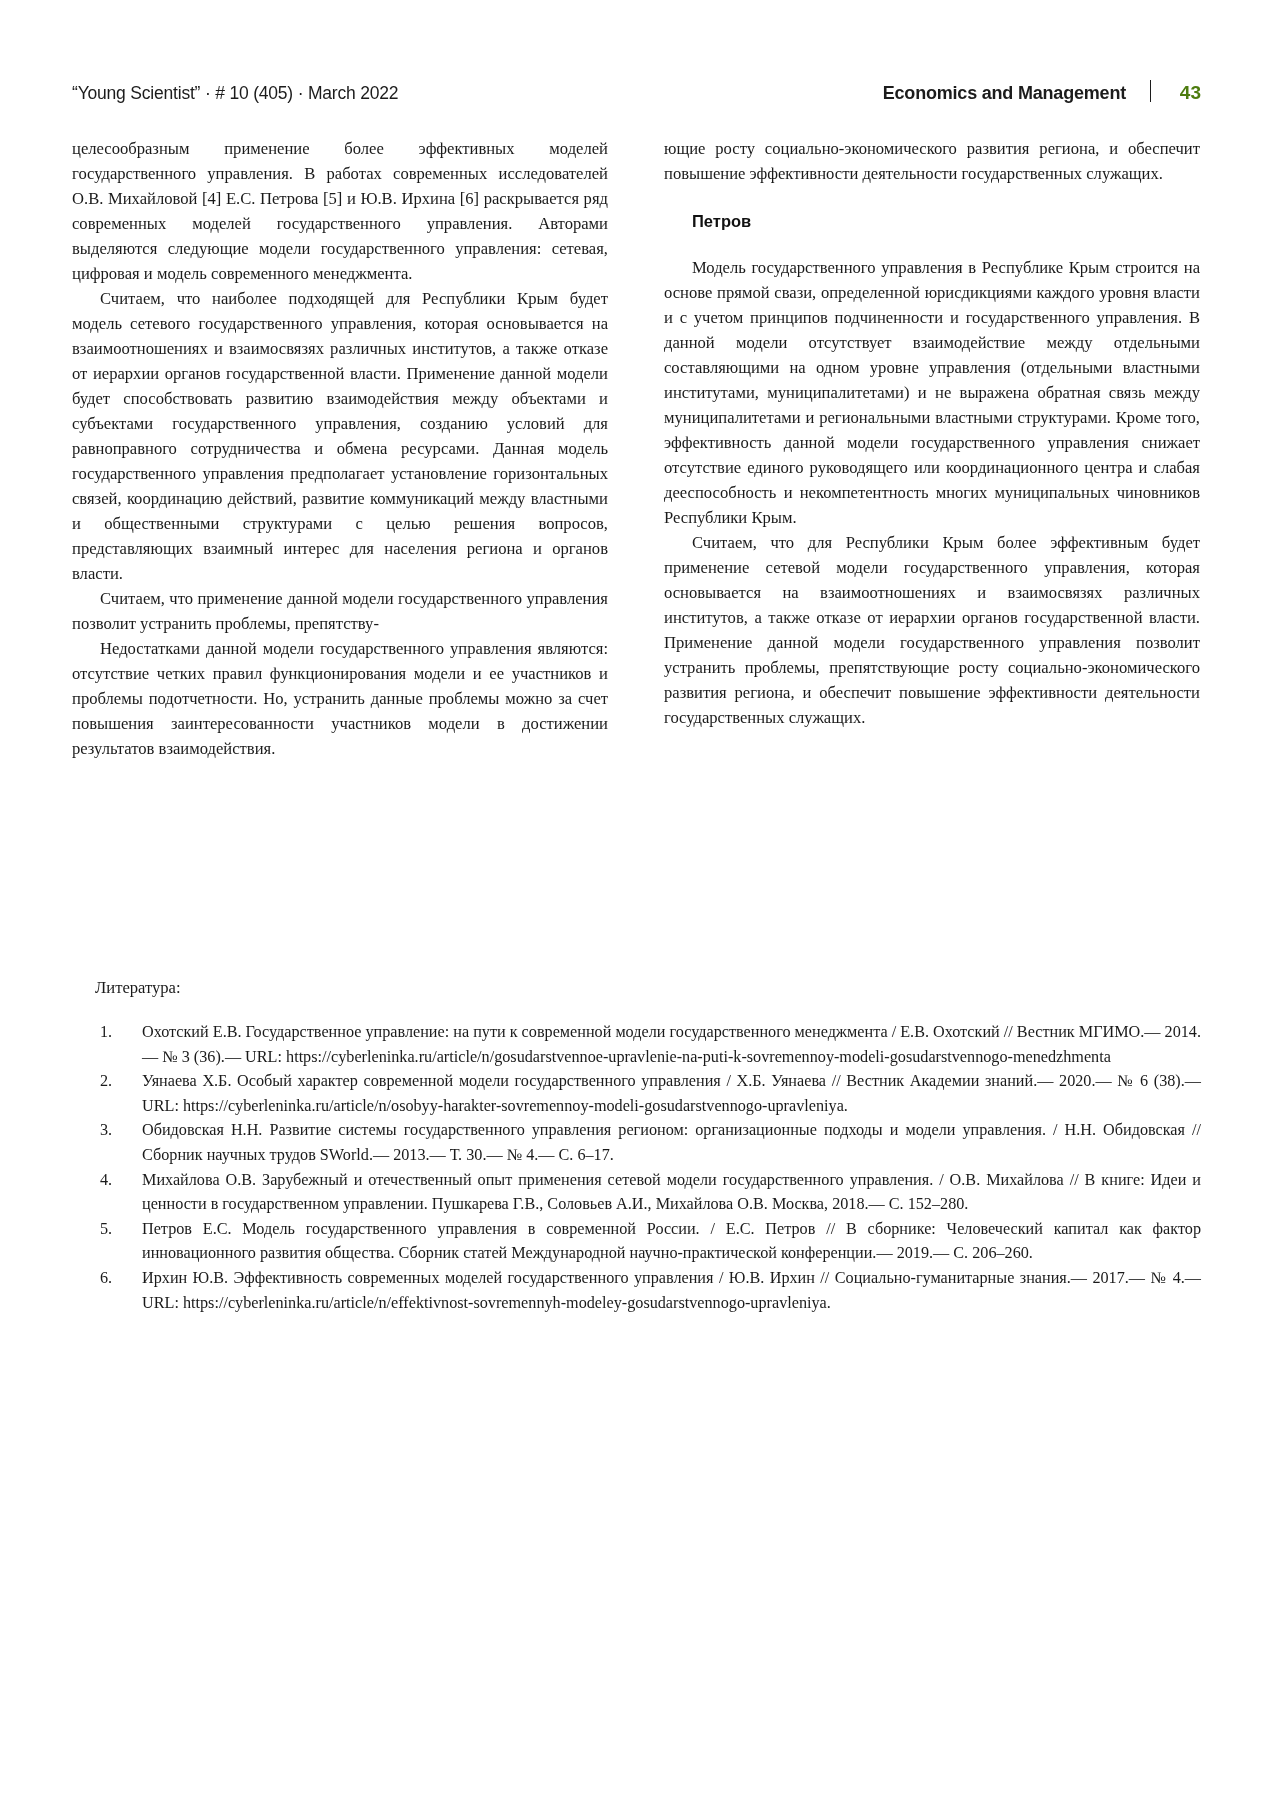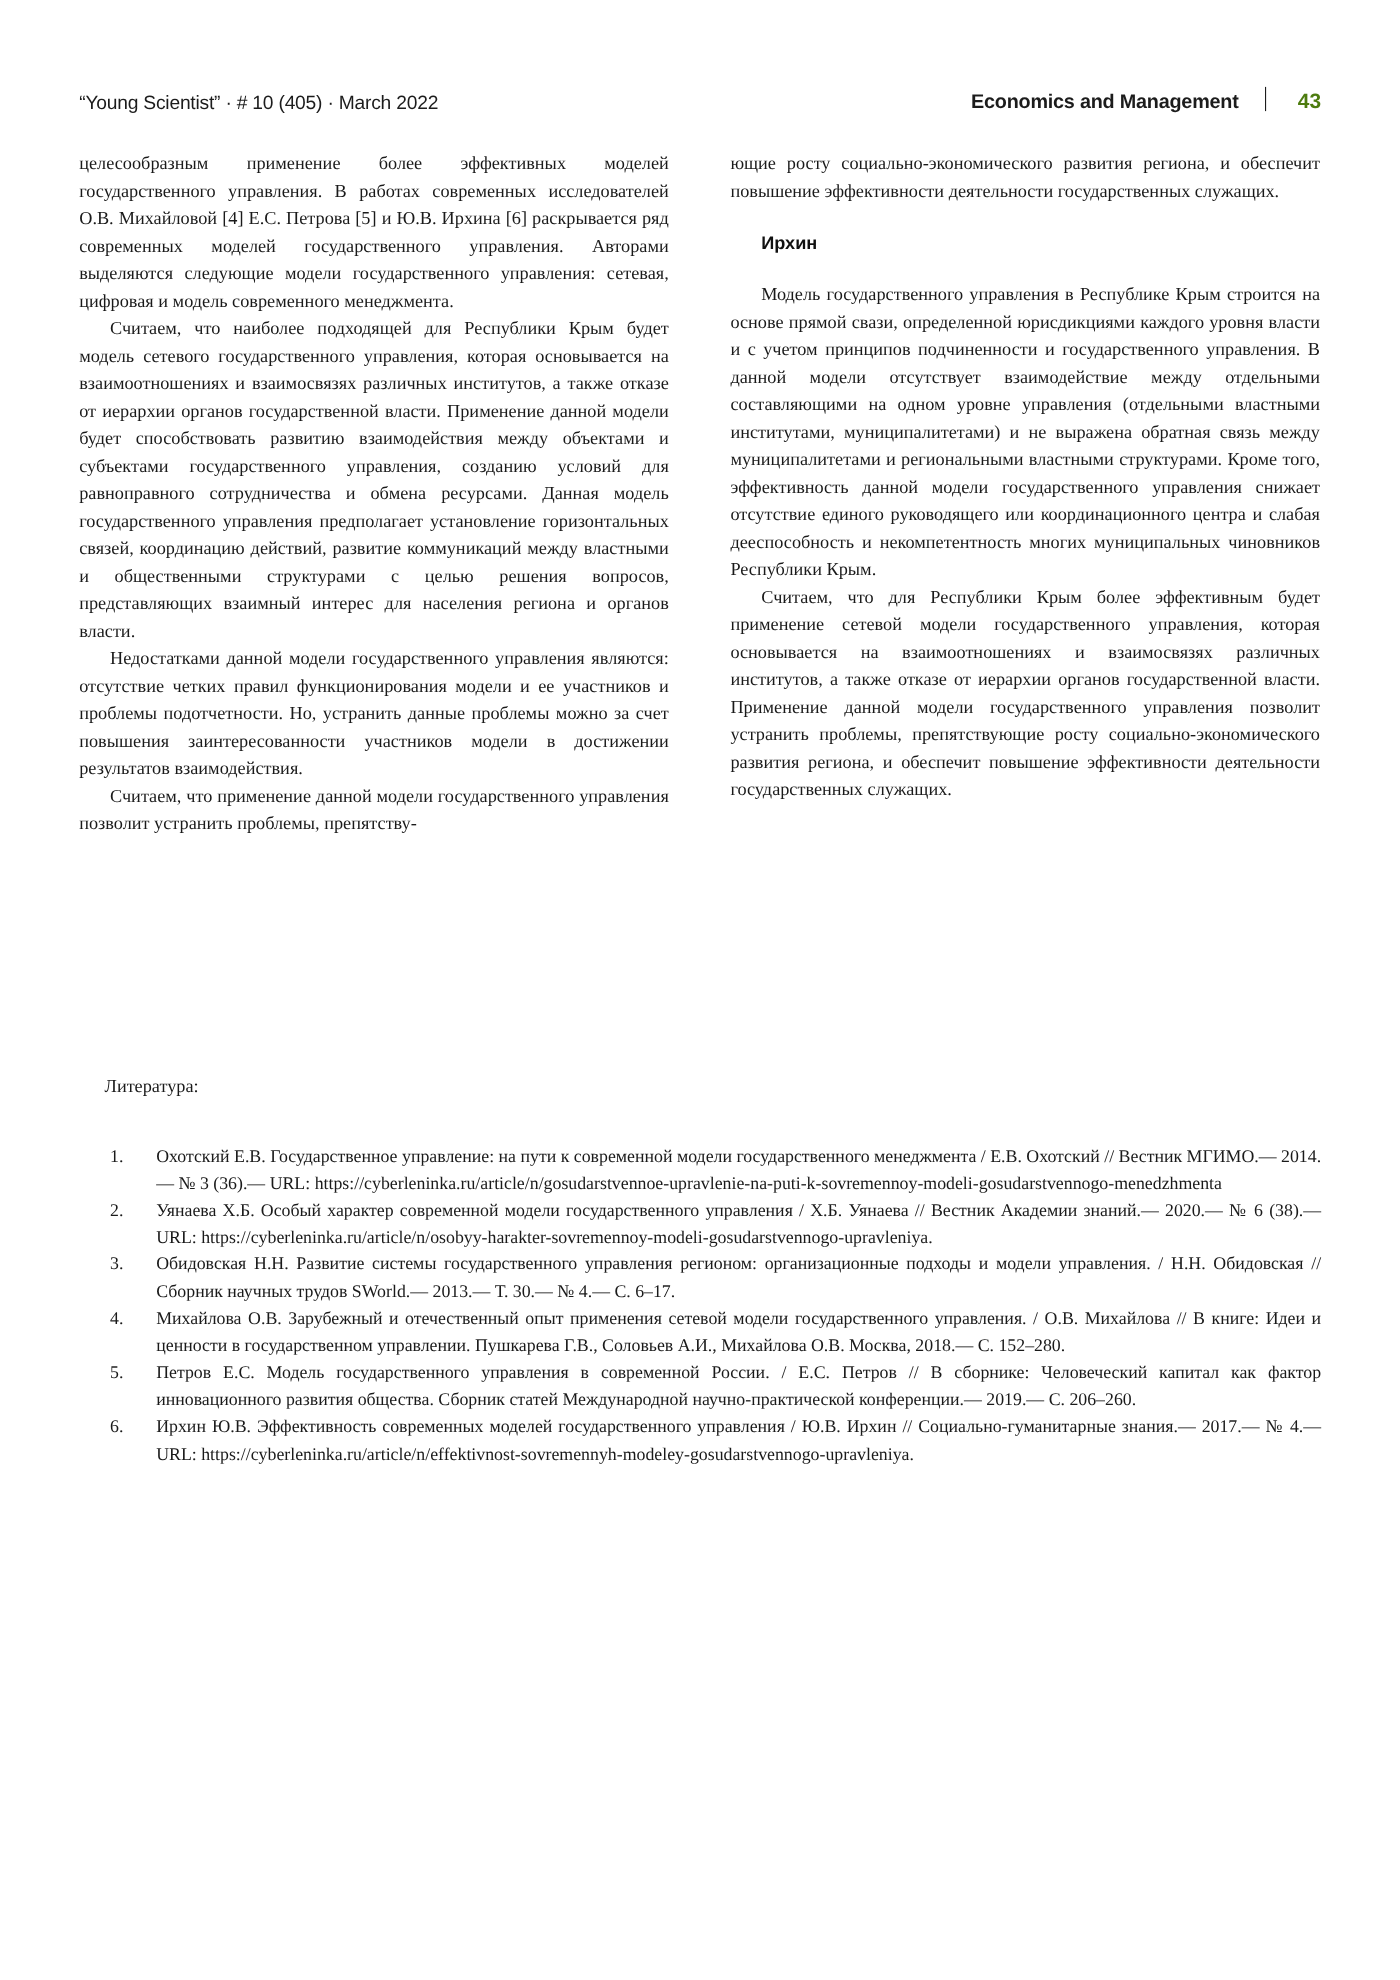--- a/index.html
+++ b/index.html
@@ -108,21 +108,21 @@
   
   .refs-wrap {
     position: absolute;
     left: 95px;
     top: 975px;
     width: 1106px;
   }
   .refs-title {
     font-size: 16.6px;
     line-height: 25px;
-    margin: 0 0 39px 0;
+    margin: 0 0 20px 0;
   }
   ol.refs {
     list-style: none;
     margin: 0;
     padding: 0;
   }
   ol.refs li {
     position: relative;
     padding-left: 47px;
     font-size: 16.2px;
@@ -152,28 +152,28 @@
       <span class="runhead-rule"></span>
       <span class="runhead-page">43</span>
     </div>
   </div>
 
   <div class="columns">
 
     <div class="col">
       <p class="body">целесообразным применение более эффективных моделей государственного управления. В работах современных исследователей О.В. Михайловой [4] Е.С. Петрова [5] и Ю.В. Ирхина [6] раскрывается ряд современных моделей государственного управления. Авторами выделяются следующие модели государственного управления: сетевая, цифровая и модель современного менеджмента.</p>
       <p class="body indent">Считаем, что наиболее подходящей для Республики Крым будет модель сетевого государственного управления, которая основывается на взаимоотношениях и взаимосвязях различных институтов, а также отказе от иерархии органов государственной власти. Применение данной модели будет способствовать развитию взаимодействия между объектами и субъектами государственного управления, созданию условий для равноправного сотрудничества и обмена ресурсами. Данная модель государственного управления предполагает установление горизонтальных связей, координацию действий, развитие коммуникаций между властными и общественными структурами с целью решения вопросов, представляющих взаимный интерес для населения региона и органов власти.</p>
+      <p class="body indent">Считаем, что применение данной модели государственного управления позволит устранить проблемы, препятству-</p>
       <p class="body indent">Недостатками данной модели государственного управления являются: отсутствие четких правил функционирования модели и ее участников и проблемы подотчетности. Но, устранить данные проблемы можно за счет повышения заинтересованности участников модели в достижении результатов взаимодействия.</p>
-      <p class="body indent">Считаем, что применение данной модели государственного управления позволит устранить проблемы, препятству-</p>
     </div>
 
     <div class="col">
       <p class="body">ющие росту социально-экономического развития региона, и обеспечит повышение эффективности деятельности государственных служащих.</p>
       <div class="gap-before-subhead"></div>
-      <h3 class="subhead">Ирхин</h3>
+      <h3 class="subhead">Петров</h3>
       <div class="gap-after-subhead"></div>
       <p class="body indent">Модель государственного управления в Республике Крым строится на основе прямой свази, определенной юрисдикциями каждого уровня власти и с учетом принципов подчиненности и государственного управления. В данной модели отсутствует взаимодействие между отдельными составляющими на одном уровне управления (отдельными властными институтами, муниципалитетами) и не выражена обратная связь между муниципалитетами и региональными властными структурами. Кроме того, эффективность данной модели государственного управления снижает отсутствие единого руководящего или координационного центра и слабая дееспособность и некомпетентность многих муниципальных чиновников Республики Крым.</p>
       <p class="body indent">Считаем, что для Республики Крым более эффективным будет применение сетевой модели государственного управления, которая основывается на взаимоотношениях и взаимосвязях различных институтов, а также отказе от иерархии органов государственной власти. Применение данной модели государственного управления позволит устранить проблемы, препятствующие росту социально-экономического развития региона, и обеспечит повышение эффективности деятельности государственных служащих.</p>
     </div>
 
   </div>
 
   <div class="refs-wrap">
     <p class="refs-title">Литература:</p>
     <ol class="refs">

